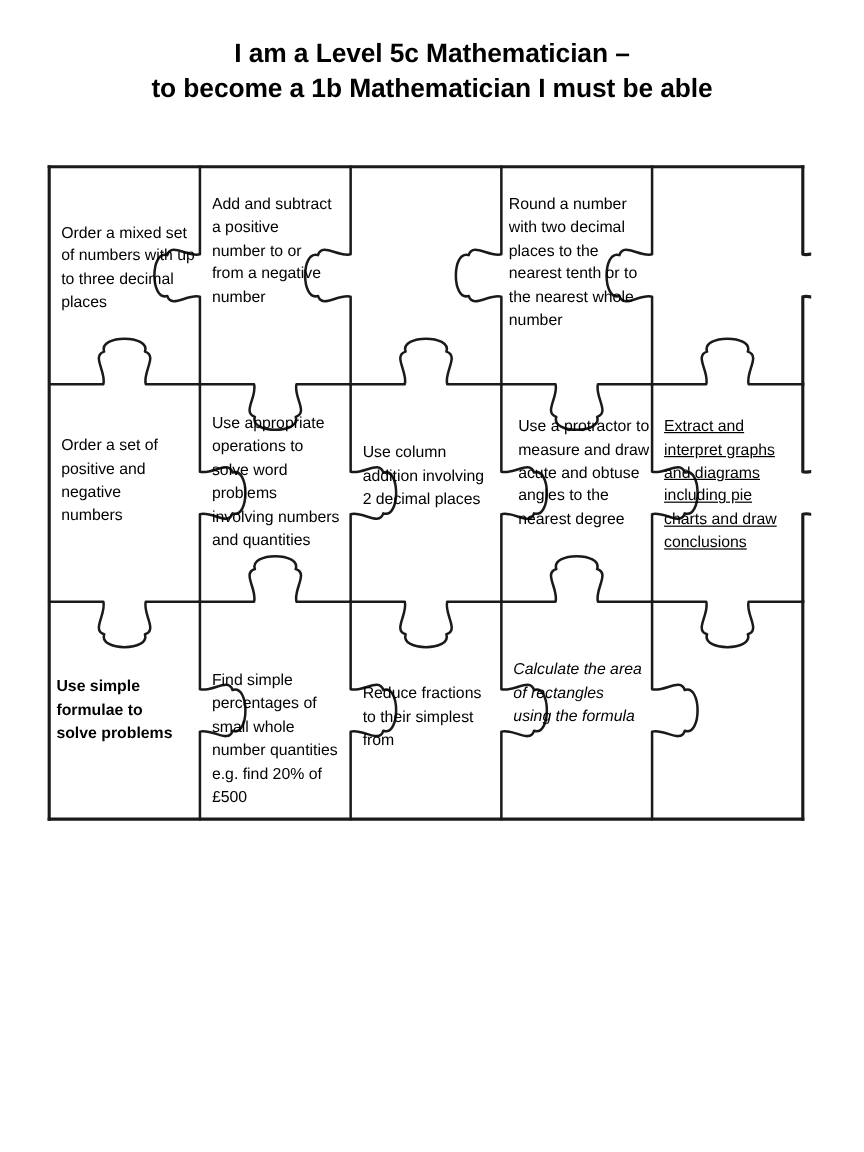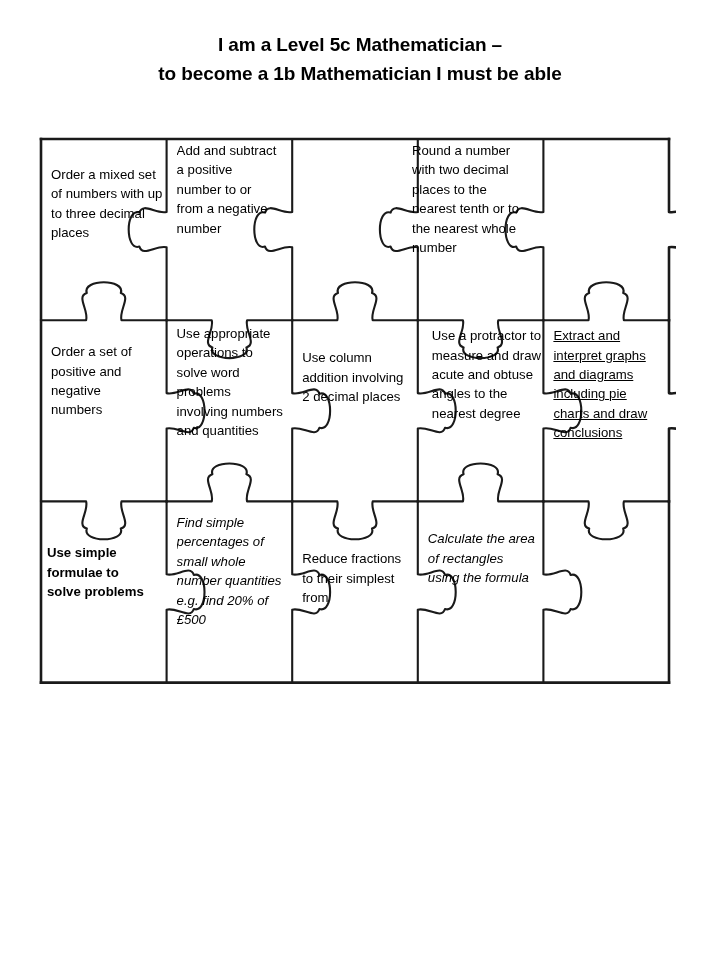--- a/index.html
+++ b/index.html
@@ -24,21 +24,21 @@
   }
 
   
   #title-block {
     position: absolute;
     left: 60px;
     top: 30px;
     width: 600px;
     text-align: center;
     font-weight: bold;
-    font-size: 19px;
+    font-size: 22px;
     line-height: 29px;
     color: #000000;
     letter-spacing: -0.1px;
   }
   .title-line { display: block; white-space: pre; }
 
   
   #puzzle-wrap {
     position: absolute;
     left: 36px;
@@ -58,20 +58,21 @@
     position: absolute;
     box-sizing: border-box;
     color: #000000;
     font-size: 13.2px;
     line-height: 19.4px;
     font-family: "Liberation Sans", sans-serif;
     overflow: hidden;
   }
   .cell-inner {
     display: block;
+    margin-top: 19px;
   }
 </style>
 </head>
 <body>
 
 <div id="page">
 
   <div id="title-block">
     <span class="title-line">I am a Level 5c Mathematician –</span>
     <span class="title-line">to become a 1b Mathematician I must be able</span>
@@ -112,21 +113,21 @@
     <div id="cell-layer">
         <div class="cell" style="left: 15px; top: 32px; width: 112px; height: 153.2px;">
           <span class="cell-inner">Order a mixed set of numbers with up to three decimal places</span>
         </div>
         <div class="cell" style="left: 140.6px; top: 8px; width: 104px; height: 177.2px;">
           <span class="cell-inner">Add and subtract a positive number to or from a negative number</span>
         </div>
         <div class="cell" style="left: 266.2px; top: 16px; width: 108px; height: 169.2px;">
           <span class="cell-inner"></span>
         </div>
-        <div class="cell" style="left: 376px; top: 8px; width: 118px; height: 177.2px;">
+        <div class="cell" style="left: 388px; top: 8px; width: 118px; height: 177.2px;">
           <span class="cell-inner">Round a number with two decimal places to the nearest tenth or to the nearest whole number</span>
         </div>
         <div class="cell" style="left: 517.4px; top: 16px; width: 108px; height: 169.2px;">
           <span class="cell-inner"></span>
         </div>
         <div class="cell" style="left: 15px; top: 209.2px; width: 104px; height: 157.2px;">
           <span class="cell-inner">Order a set of positive and negative numbers</span>
         </div>
         <div class="cell" style="left: 140.6px; top: 191px; width: 108px; height: 177.2px;">
           <span class="cell-inner">Use appropriate operations to solve word problems involving numbers and quantities</span>
@@ -136,21 +137,21 @@
         </div>
         <div class="cell" style="left: 395.8px; top: 193.2px; width: 110px; height: 173.2px;">
           <span class="cell-inner">Use a protractor to measure and draw acute and obtuse angles to the nearest degree</span>
         </div>
         <div class="cell" style="left: 517.4px; top: 193.2px; width: 102px; height: 173.2px; text-decoration: underline;">
           <span class="cell-inner">Extract and interpret graphs and diagrams including pie charts and draw conclusions</span>
         </div>
         <div class="cell" style="left: 11px; top: 410.4px; width: 104px; height: 137.2px; font-weight: bold;">
           <span class="cell-inner">Use simple formulae to solve problems</span>
         </div>
-        <div class="cell" style="left: 140.6px; top: 380px; width: 112px; height: 155.2px; font-style: italic;">
+        <div class="cell" style="left: 140.6px; top: 405px; width: 112px; height: 155.2px;">
           <span class="cell-inner">Find simple percentages of small whole number quantities e.g. find 20% of £500</span>
         </div>
         <div class="cell" style="left: 266.2px; top: 416.4px; width: 100px; height: 131.2px;">
           <span class="cell-inner">Reduce fractions to their simplest from</span>
         </div>
         <div class="cell" style="left: 391.8px; top: 396.4px; width: 108px; height: 151.2px; font-style: italic;">
           <span class="cell-inner">Calculate the area of rectangles using the formula</span>
         </div>
         <div class="cell" style="left: 517.4px; top: 378.4px; width: 108px; height: 169.2px;">
           <span class="cell-inner"></span>

